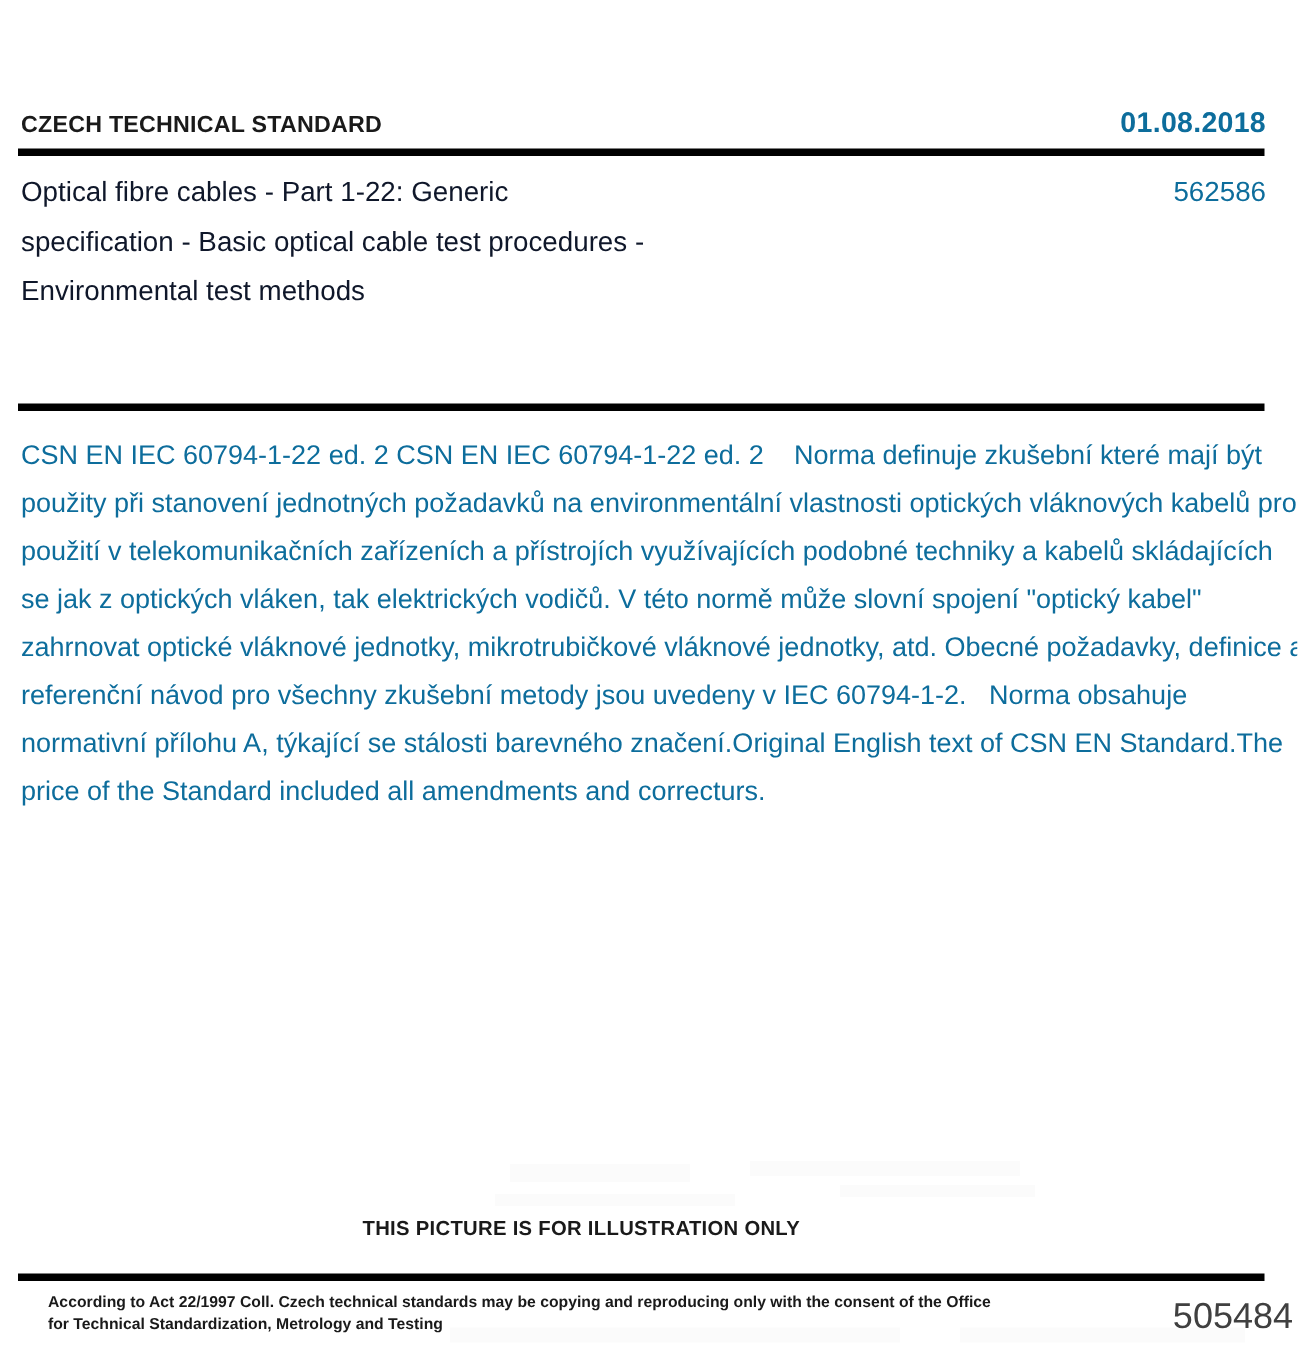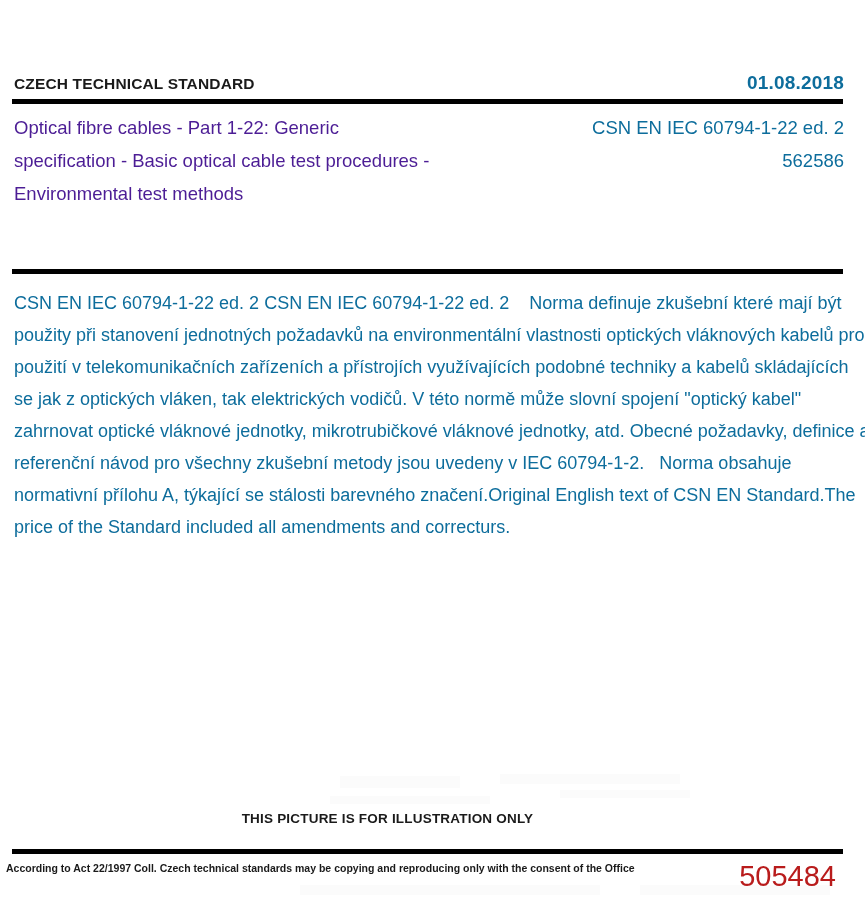--- a/index.html
+++ b/index.html
@@ -65,21 +65,21 @@
     width: 830px;
     height: 100px;
   }
   #doc-title {
     position: absolute;
     left: 0;
     top: 0;
     width: 430px;
     font-size: 18.5px;
     line-height: 33px;
-    color: #4c1d95;
+    color: #0f172a;
     text-align: left;
   }
   #designation-block {
     position: absolute;
     right: 0;
     top: 0;
     width: 380px;
     text-align: right;
     font-size: 18.5px;
     line-height: 33px;
@@ -111,37 +111,37 @@
     text-align: center;
     font-size: 13.5px;
     font-weight: bold;
     color: #1a1a1a;
     letter-spacing: 0.2px;
   }
 
   
   #footer-row {
     position: absolute;
-    left: 6px;
+    left: 32px;
     top: 861px;
     width: 830px;
     display: flex;
-    align-items: flex-start;
+    align-items: flex-end;
     justify-content: space-between;
   }
   #footer-legal {
     font-size: 10.5px;
     font-weight: bold;
     line-height: 15px;
     color: #1a1a1a;
     max-width: 640px;
   }
   #footer-code {
-    font-size: 29px;
-    color: #b91c1c;
+    font-size: 24px;
+    color: #404040;
     line-height: 26px;
     white-space: nowrap;
     padding-top: 2px;
   }
 
   
   .artifact {
     position: absolute;
     background: #fbfbfb;
     pointer-events: none;
@@ -162,33 +162,33 @@
   <div id="header-row">
     <div id="header-title">CZECH TECHNICAL STANDARD</div>
     <div id="header-date">01.08.2018</div>
   </div>
 
   <div id="rule-top" class="rule-thick"></div>
 
   <div id="title-block">
     <div id="doc-title">Optical fibre cables - Part 1-22: Generic specification - Basic optical cable test procedures - Environmental test methods</div>
     <div id="designation-block">
-      <div>CSN EN IEC 60794-1-22 ed. 2</div>
       <div>562586</div>
     </div>
   </div>
 
   <div id="rule-middle" class="rule-thick"></div>
 
   <div id="abstract">CSN EN IEC 60794-1-22 ed. 2 CSN EN IEC 60794-1-22 ed. 2    Norma definuje zkušební které mají být použity při stanovení jednotných požadavků na environmentální vlastnosti optických vláknových kabelů pro použití v telekomunikačních zařízeních a přístrojích využívajících podobné techniky a kabelů skládajících se jak z optických vláken, tak elektrických vodičů. V této normě může slovní spojení "optický kabel" zahrnovat optické vláknové jednotky, mikrotrubičkové vláknové jednotky, atd. Obecné požadavky, definice a referenční návod pro všechny zkušební metody jsou uvedeny v IEC 60794-1-2.   Norma obsahuje normativní přílohu A, týkající se stálosti barevného značení.Original English text of CSN EN Standard.The price of the Standard included all amendments and correcturs.</div>
 
   <div id="illustration-note">THIS PICTURE IS FOR ILLUSTRATION ONLY</div>
 
   <div id="rule-bottom" class="rule-thick"></div>
 
   <div id="footer-row">
     <div id="footer-legal">
       <div>According to Act 22/1997 Coll. Czech technical standards may be copying and reproducing only with the consent of the Office</div>
+      <div>for Technical Standardization, Metrology and Testing</div>
     </div>
     <div id="footer-code">505484</div>
   </div>
 
 </div>
 
 </body></html>

